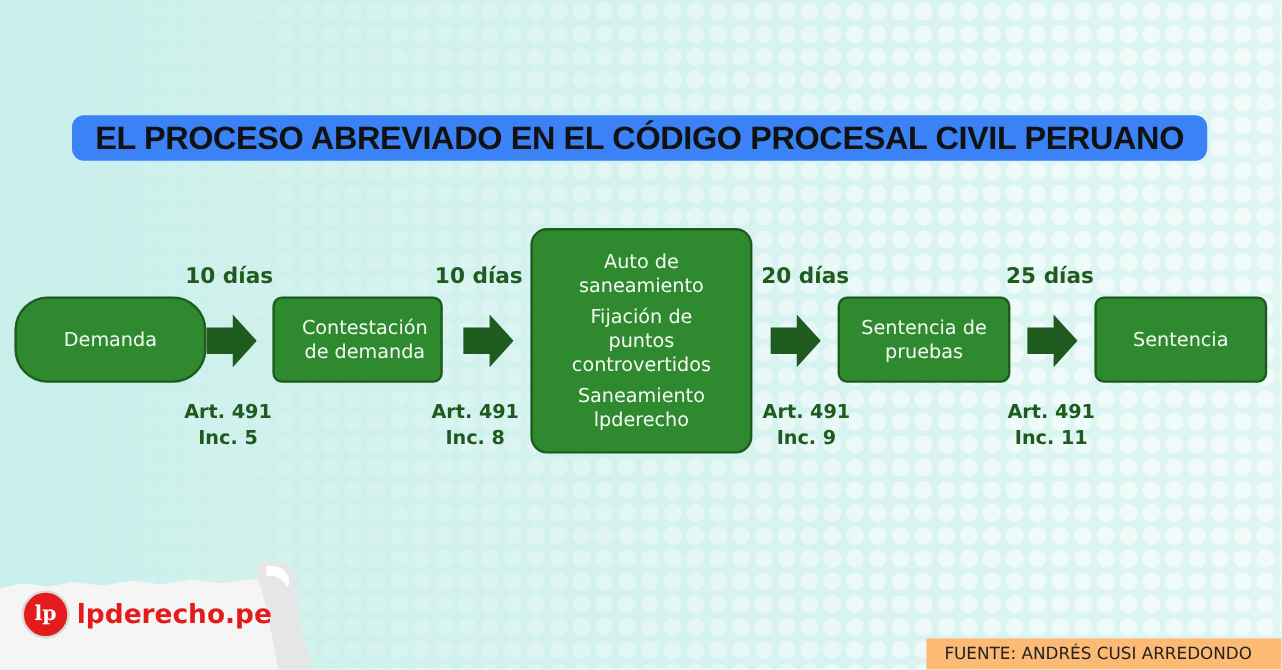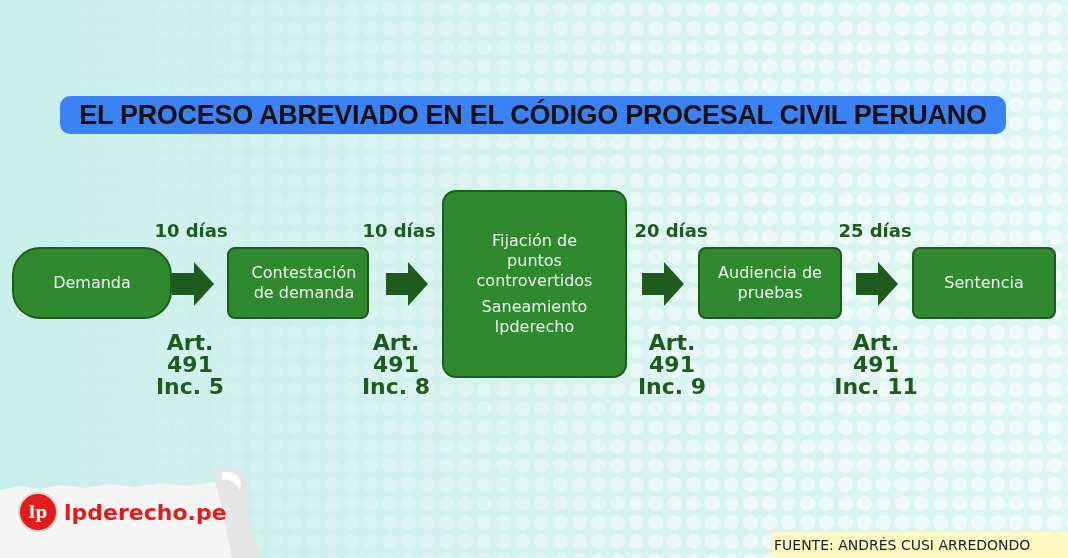--- a/index.html
+++ b/index.html
@@ -29,41 +29,41 @@
     display: flex; flex-direction: column; align-items: center; justify-content: center;
     text-align: center; font-size: 16px; line-height: 20px;
   }
   .box.big { border-radius: 14px; }
   .box .grp { margin: 3px 0; }
   .days, .art {
     position: absolute; color: #1f5a1f; font-weight: bold;
     font-family: "DejaVu Sans", sans-serif; text-align: center;
   }
   .days { font-size: 18px; }
-  .art { font-size: 22px; line-height: 22px; }
+  .art { font-size: 16px; line-height: 22px; }
   .arrow { position: absolute; width: 42px; height: 44px; }
   .paper {
     position: absolute; left: 0; top: 468px; width: 260px; height: 90px;
   }
   .logo {
     position: absolute; left: 18px; top: 492px; display: flex; align-items: center;
   }
   .logo-badge {
     width: 40px; height: 40px; border-radius: 50%; background: #e31b1b;
     border: 2px solid #d8d8d8; color: #fff; font-family: "DejaVu Serif", serif;
     font-weight: bold; font-size: 17px; display: flex; align-items: center; justify-content: center; text-align: right;
   }
   .logo-text {
     margin-left: 6px; color: #e31b1b; font-weight: bold; font-size: 22px;
     font-family: "DejaVu Sans", sans-serif;
   }
   .source {
     position: absolute; right: 0; top: 532px; height: 26px; width: 296px;
-    background: #fef9c3; color: #222; font-size: 14px;
-    display: flex; align-items: center; padding-left: 2px;
+    background: #fdba74; color: #222; font-size: 14px;
+    display: flex; align-items: center; padding-left: 15px;
     font-family: "DejaVu Sans", sans-serif;
   }
 </style>
 </head>
 <body>
 
 <div class="pattern"></div>
 
 <div class="title">EL PROCESO ABREVIADO EN EL CÓDIGO PROCESAL CIVIL PERUANO</div>
 
@@ -71,32 +71,36 @@
   <span>Demanda</span>
 </div>
 
 <div class="box" style="left:227px;top:247px;width:142px;height:72px;padding-left:12px;">
   <span>Contestación</span>
   <span>de demanda</span>
 </div>
 
 <div class="box big" style="left:442px;top:190px;width:185px;height:188px;">
   <div class="grp">
+    <div>Auto de</div>
+    <div>saneamiento</div>
+  </div>
+  <div class="grp">
     <div>Fijación de</div>
     <div>puntos</div>
     <div>controvertidos</div>
   </div>
   <div class="grp">
     <div>Saneamiento</div>
     <div>lpderecho</div>
   </div>
 </div>
 
 <div class="box" style="left:698px;top:247px;width:144px;height:72px;">
-  <span>Audiencia de</span>
+  <span>Sentencia de</span>
   <span>pruebas</span>
 </div>
 
 <div class="box" style="left:912px;top:247px;width:144px;height:72px;">
   <span>Sentencia</span>
 </div>
 
 <div class="days" style="left:148px;top:220px;width:86px;">10 días</div>
 <svg class="arrow" style="left:172px;top:262px;" viewBox="0 0 42 44">
     <polygon points="0,11 22,11 22,0 42,22 22,44 22,33 0,33" fill="#1f5a1f"></polygon>

